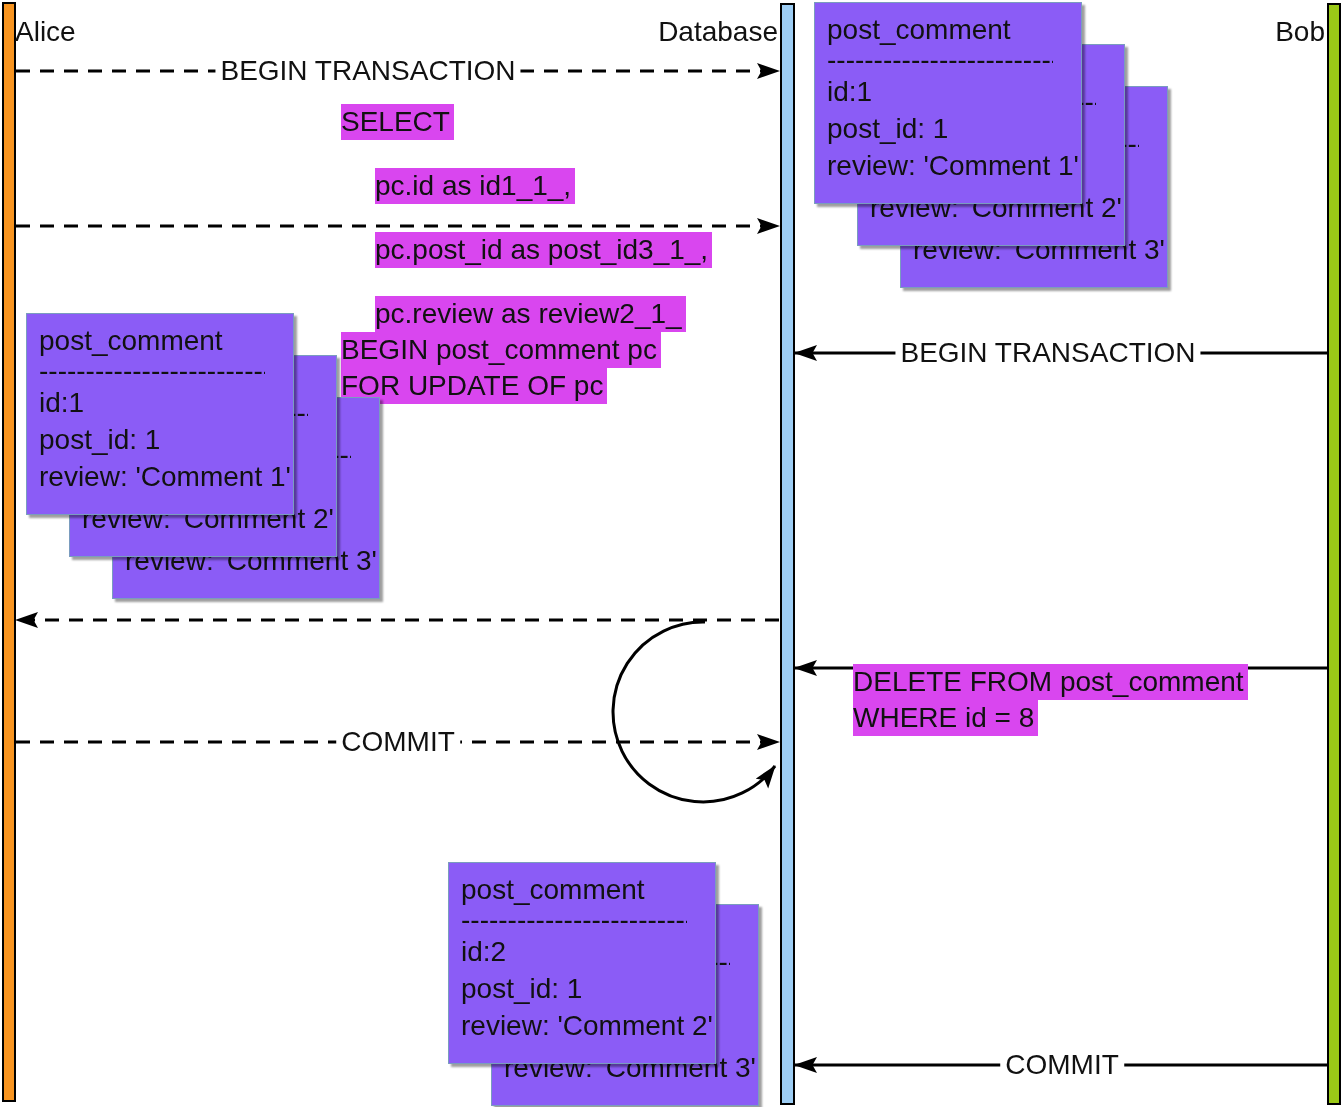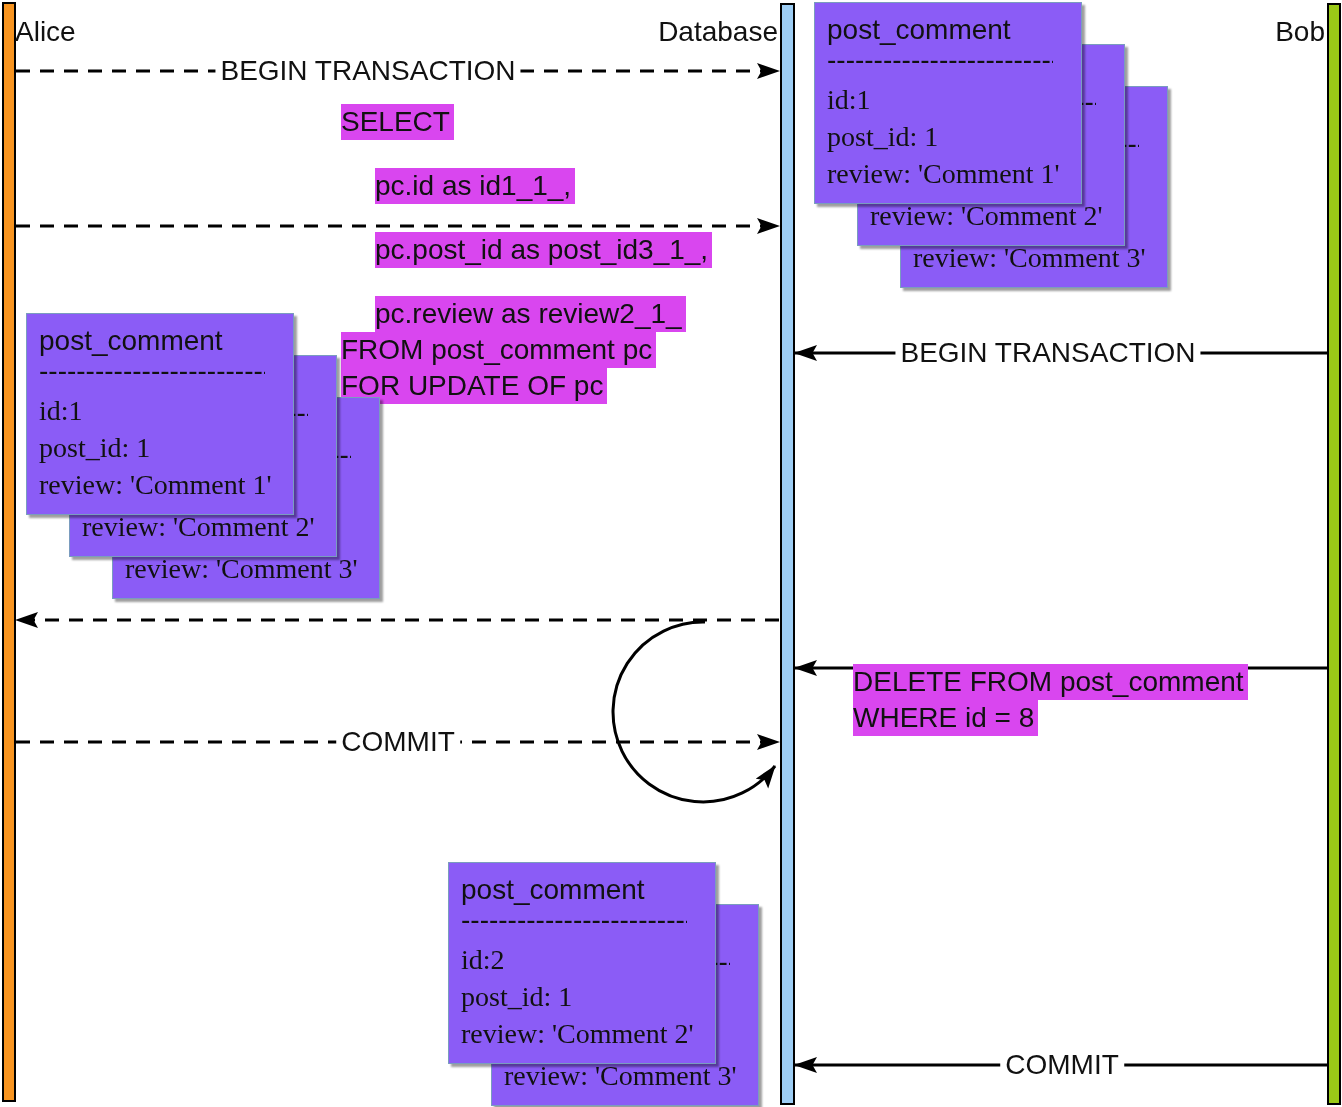--- a/index.html
+++ b/index.html
@@ -18,21 +18,21 @@
   .sql-line.indent{margin-left:34px;margin-top:28px;}
   svg.wires{position:absolute;left:0;top:0;z-index:3;}
   .card{
     position:absolute;width:268px;height:202px;box-sizing:border-box;
     background:#8b5cf6;border:1px solid #7A9CBF;
     box-shadow:3px 3px 2px rgba(0,0,0,0.38);
     padding:10px 28px 0 12px;overflow:hidden;
   }
   .card-title{font-size:28px;line-height:34px;height:34px;white-space:nowrap;}
   .card-sep{font-size:28px;line-height:26px;height:26px;white-space:nowrap;overflow:hidden;}
-  .card-rows{margin-top:8px;font-family:Liberation Serif, serif;}
+  .card-rows{}
   .card-row{font-size:28px;line-height:37px;height:37px;white-space:nowrap;}
 </style>
 </head>
 <body>
 
 <div id="canvas">
 
   <div class="bar" style="left:2px;top:2px;width:14px;height:1100px;background:#F79420;"></div>
   <div class="bar" style="left:780px;top:3px;width:15px;height:1102px;background:#9DCDF4;"></div>
   <div class="bar" style="left:1327px;top:3px;width:14px;height:1102px;background:#9BC917;"></div>
@@ -62,21 +62,21 @@
     <path d="M705,622 A90,90 0 1 0 775,766" stroke="#000" stroke-width="3" fill="none" marker-end="url(#ah)"></path>
   </svg>
 
   <div class="msg-label" style="left:368px;top:71px;">BEGIN TRANSACTION</div>
 
   <div class="sql-block" style="left:341px;top:104px;">
     <div class="sql-line">SELECT</div>
     <div class="sql-line indent">pc.id as id1_1_,</div>
     <div class="sql-line indent">pc.post_id as post_id3_1_,</div>
     <div class="sql-line indent">pc.review as review2_1_</div>
-    <div class="sql-line">FROM post_comment pc</div>
+    <div class="sql-line">BEGIN post_comment pc</div>
     <div class="sql-line">FOR UPDATE OF pc</div>
   </div>
 
   <div class="msg-label" style="left:398px;top:742px;">COMMIT</div>
 
   <div class="msg-label" style="left:1048px;top:353px;">BEGIN TRANSACTION</div>
 
   <div class="sql-block" style="left:853px;top:664px;">
     <div class="sql-line">DELETE FROM post_comment</div>
     <div class="sql-line">WHERE id = 8</div>

